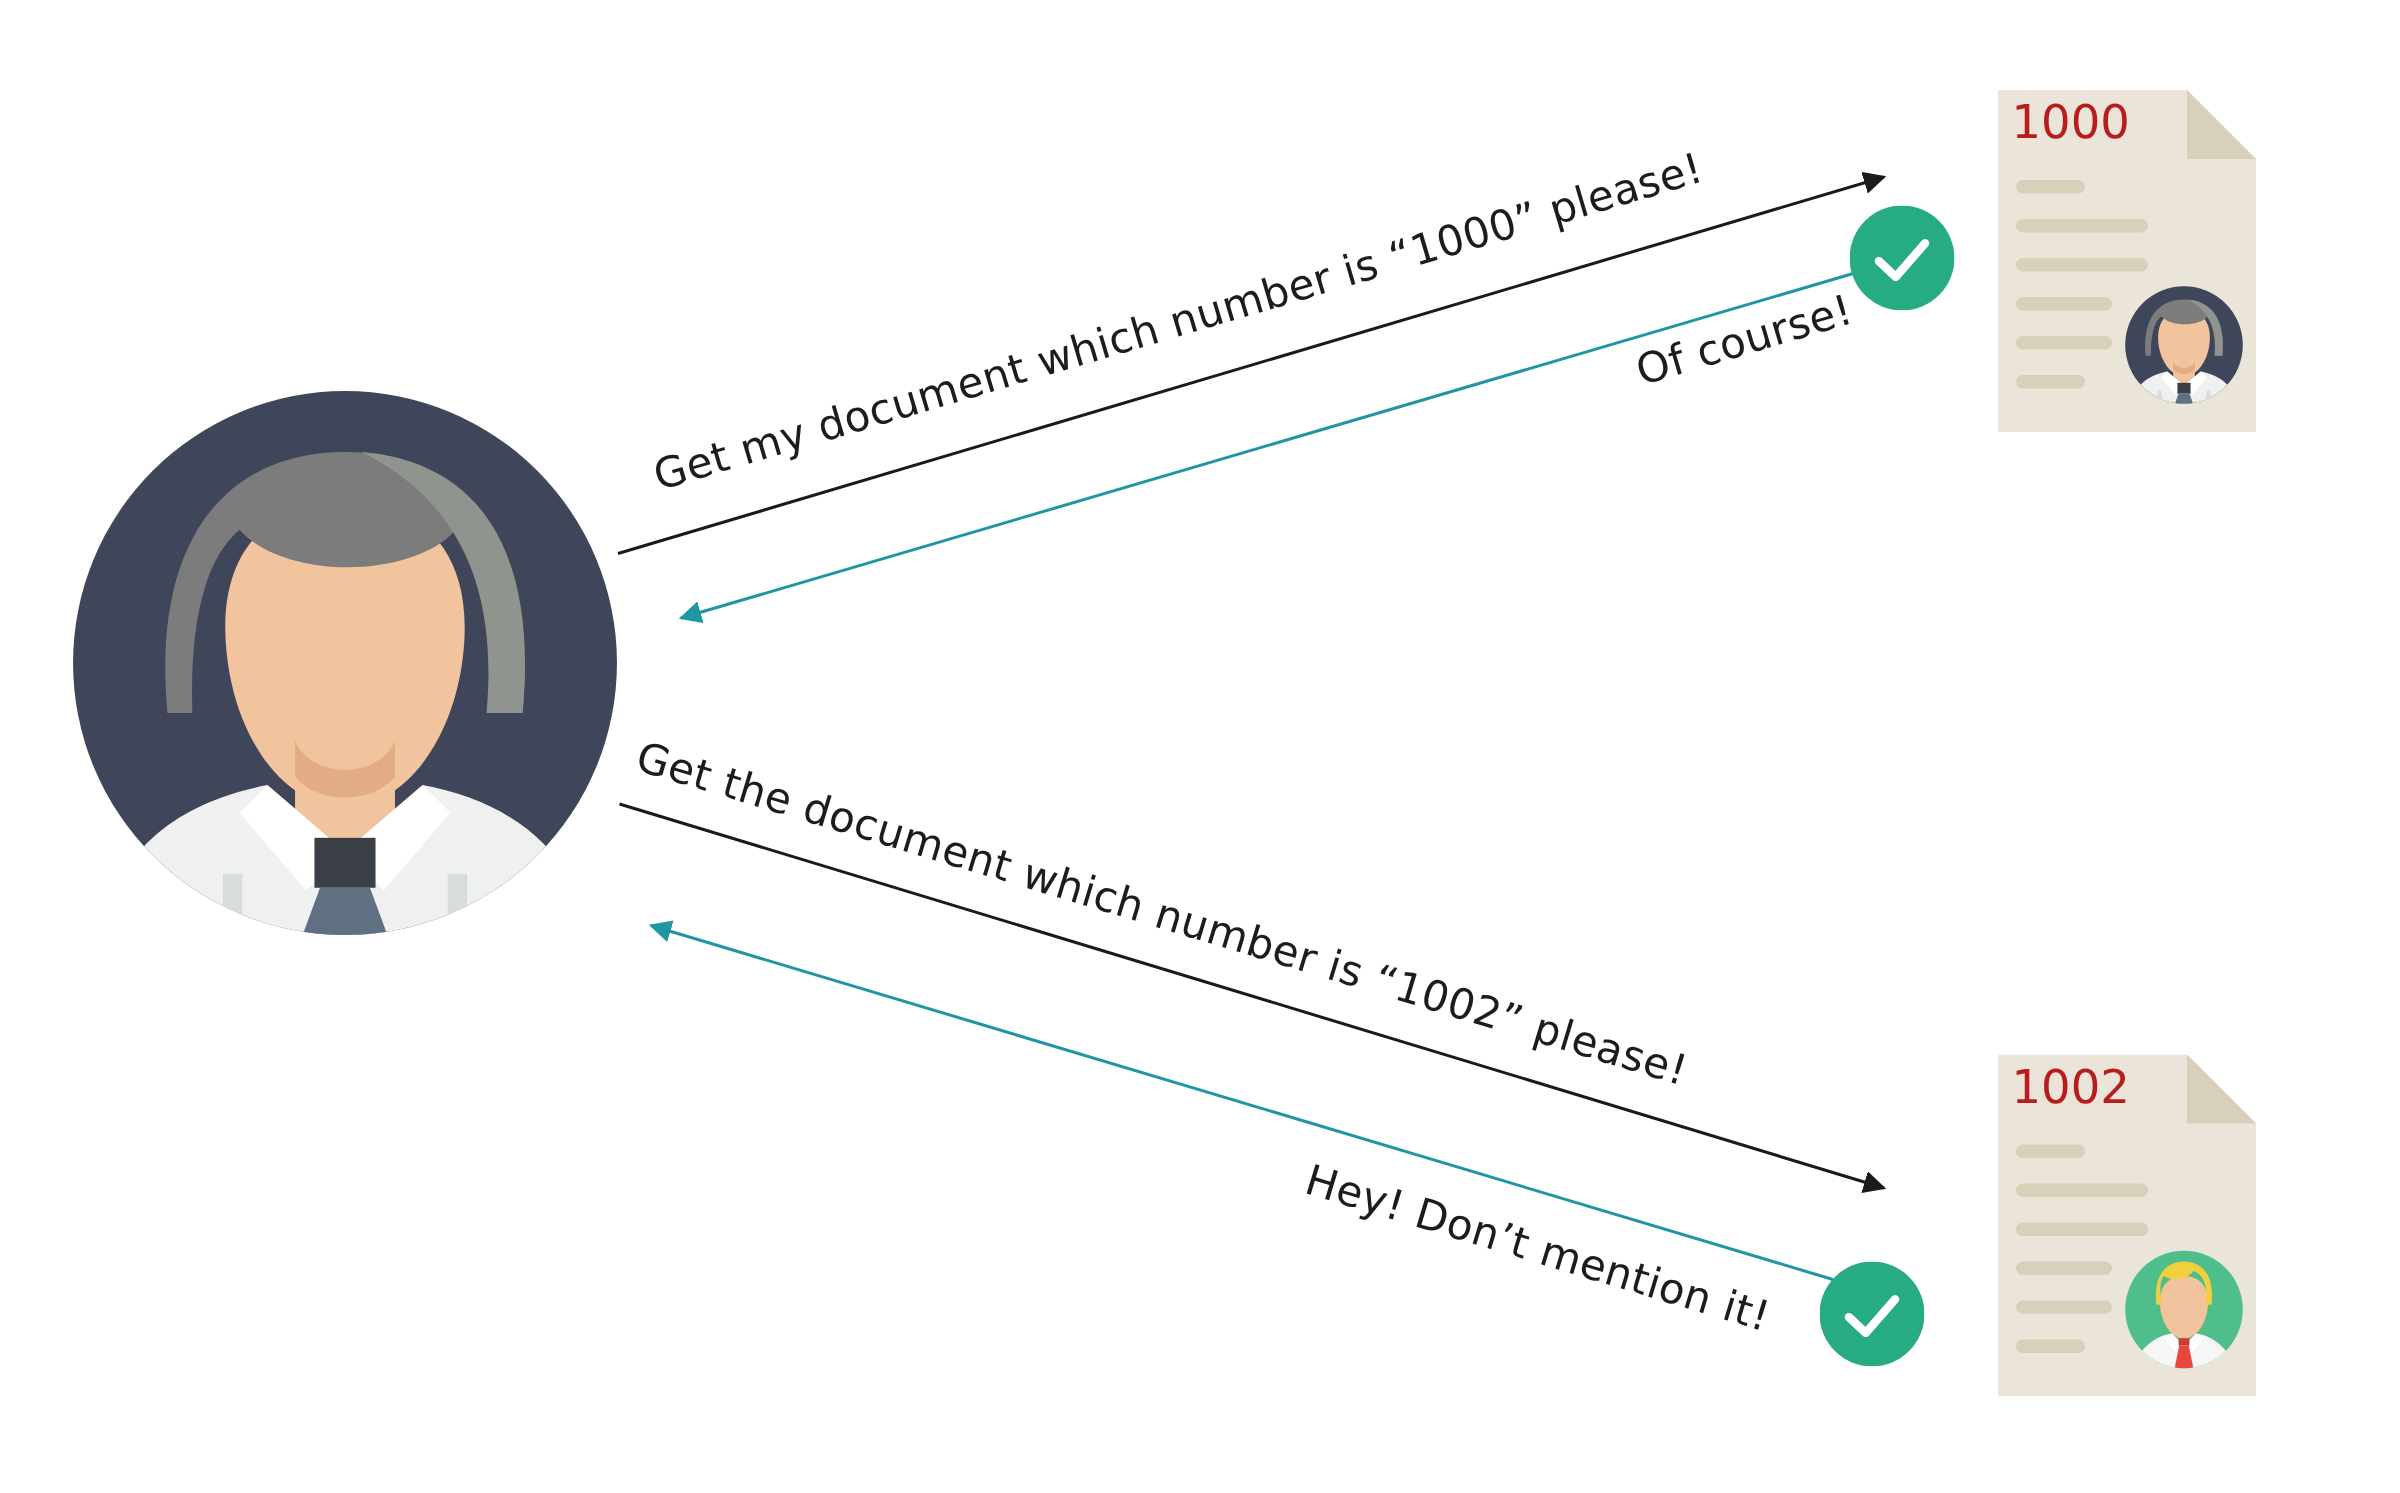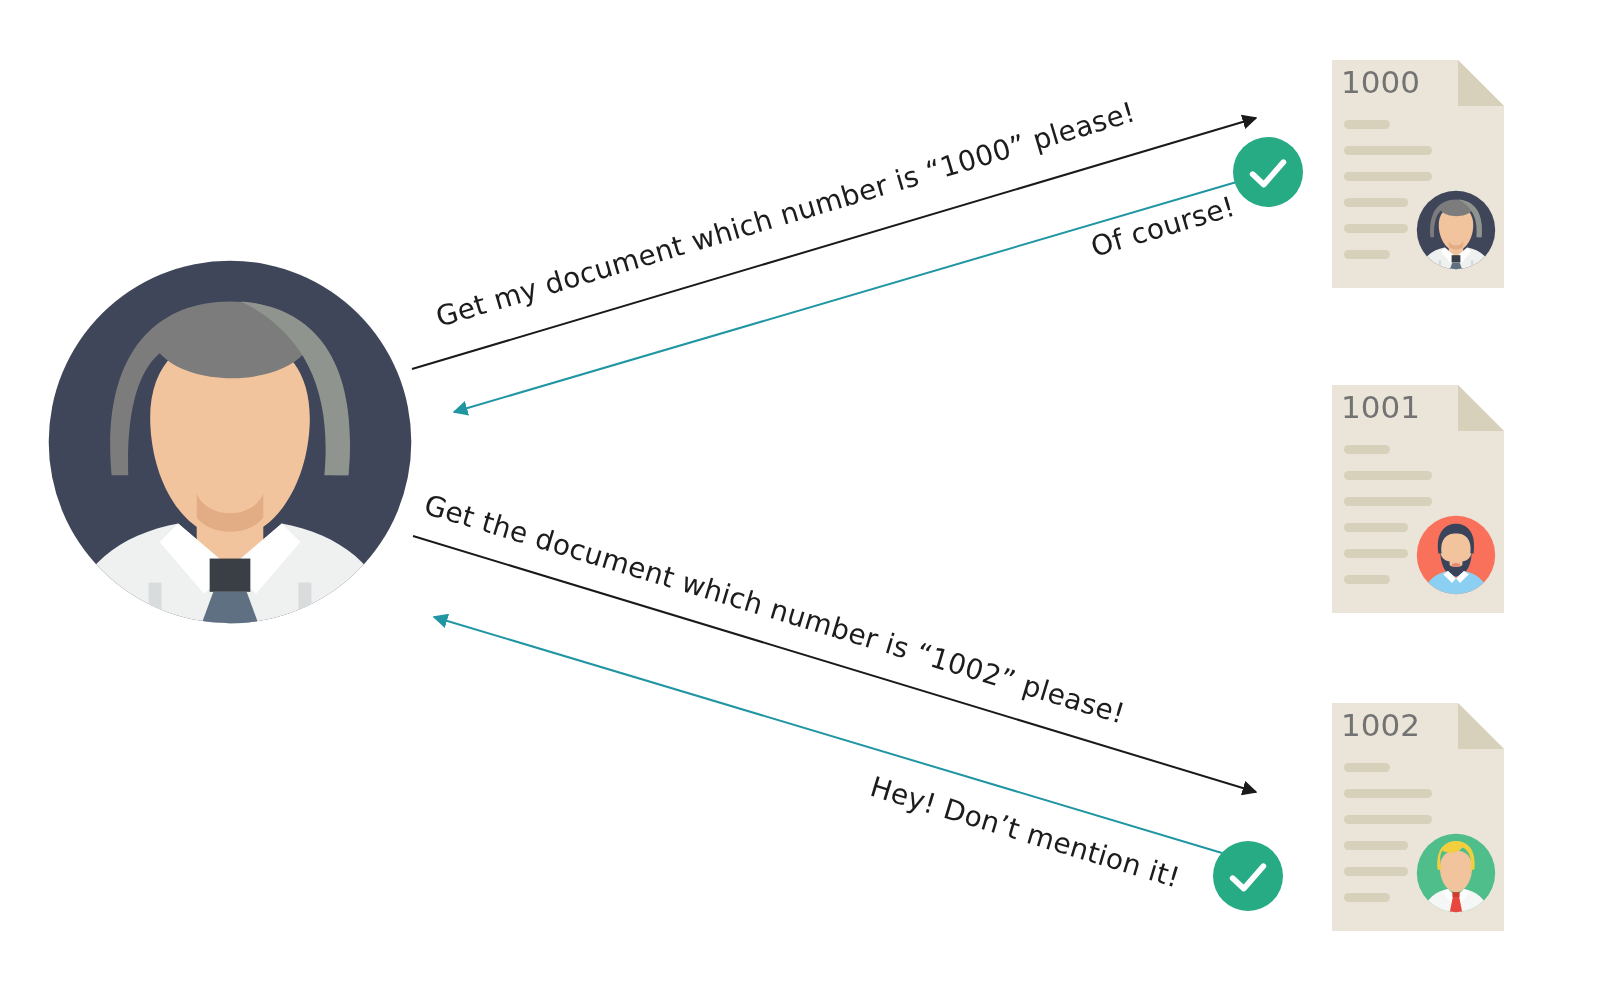--- a/index.html
+++ b/index.html
@@ -15,21 +15,21 @@
   #label-req1{left:432px;top:302px;transform:rotate(-16.5deg);}
   #label-rep1{left:1087px;top:232px;transform:rotate(-16.5deg);}
   #label-req2{left:430px;top:488px;transform:rotate(16.8deg);}
   #label-rep2{left:876px;top:770px;transform:rotate(16.8deg);}
   .avatar-main{position:absolute;left:45px;top:257px;width:370px;height:370px;}
   .doc{position:absolute;width:172px;height:228px;}
   #doc-1000{left:1332px;top:60px;}
   #doc-1001{left:1332px;top:385px;}
   #doc-1002{left:1332px;top:703px;padding-left:29px;}
   .doc-paper{position:absolute;left:0;top:0;width:172px;height:228px;}
-  .doc-number{position:absolute;left:9px;top:4px;font-size:31px;color:#737373;}
+  .doc-number{position:absolute;left:9px;top:4px;font-size:31px;color:#b91c1c;}
   .doc-avatar{position:absolute;left:84px;top:130px;width:80px;height:80px;}
   .badge{position:absolute;width:70px;height:70px;}
   #badge-1{left:1233px;top:137px;}
   #badge-2{left:1213px;top:841px;}
   .defs-svg{position:absolute;width:0;height:0;overflow:hidden;}
 </style>
 </head>
 <body>
 
 <svg class="defs-svg" aria-hidden="true">
@@ -141,29 +141,20 @@
   <div class="doc" id="doc-1000">
     <svg class="doc-paper" viewBox="0 0 172 228">
         <use href="#sym-doc"></use>
       </svg>
     <div class="doc-number">1000</div>
     <svg class="doc-avatar" viewBox="0 0 200 200">
         <use href="#sym-man-gray"></use>
       </svg>
   </div>
 
-  <div class="doc" id="doc-1001">
-    <svg class="doc-paper" viewBox="0 0 172 228">
-        <use href="#sym-doc"></use>
-      </svg>
-    <div class="doc-number">1001</div>
-    <svg class="doc-avatar" viewBox="0 0 100 100">
-        <use href="#sym-man-beard"></use>
-      </svg>
-  </div>
 
   <div class="doc" id="doc-1002">
     <svg class="doc-paper" viewBox="0 0 172 228">
         <use href="#sym-doc"></use>
       </svg>
     <div class="doc-number">1002</div>
     <svg class="doc-avatar" viewBox="0 0 100 100">
         <use href="#sym-man-blond"></use>
       </svg>
   </div>

